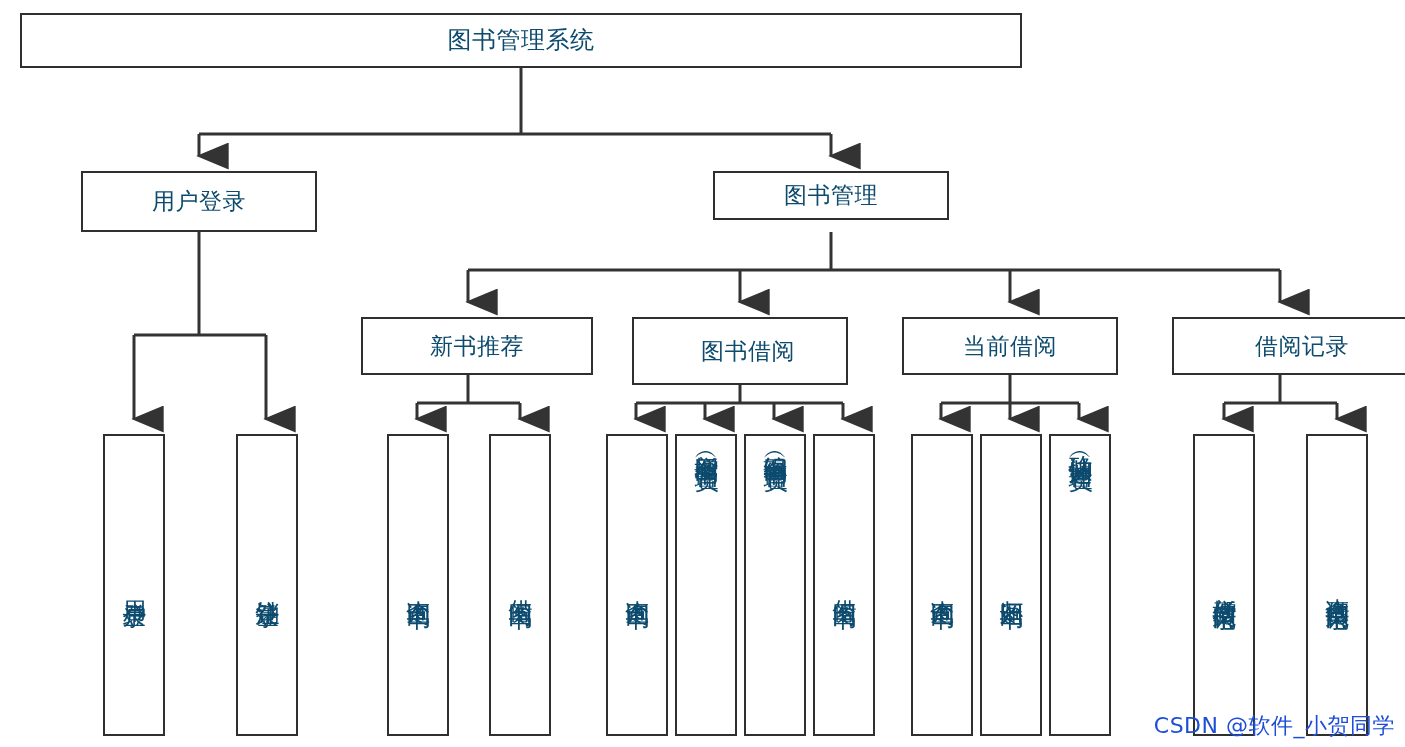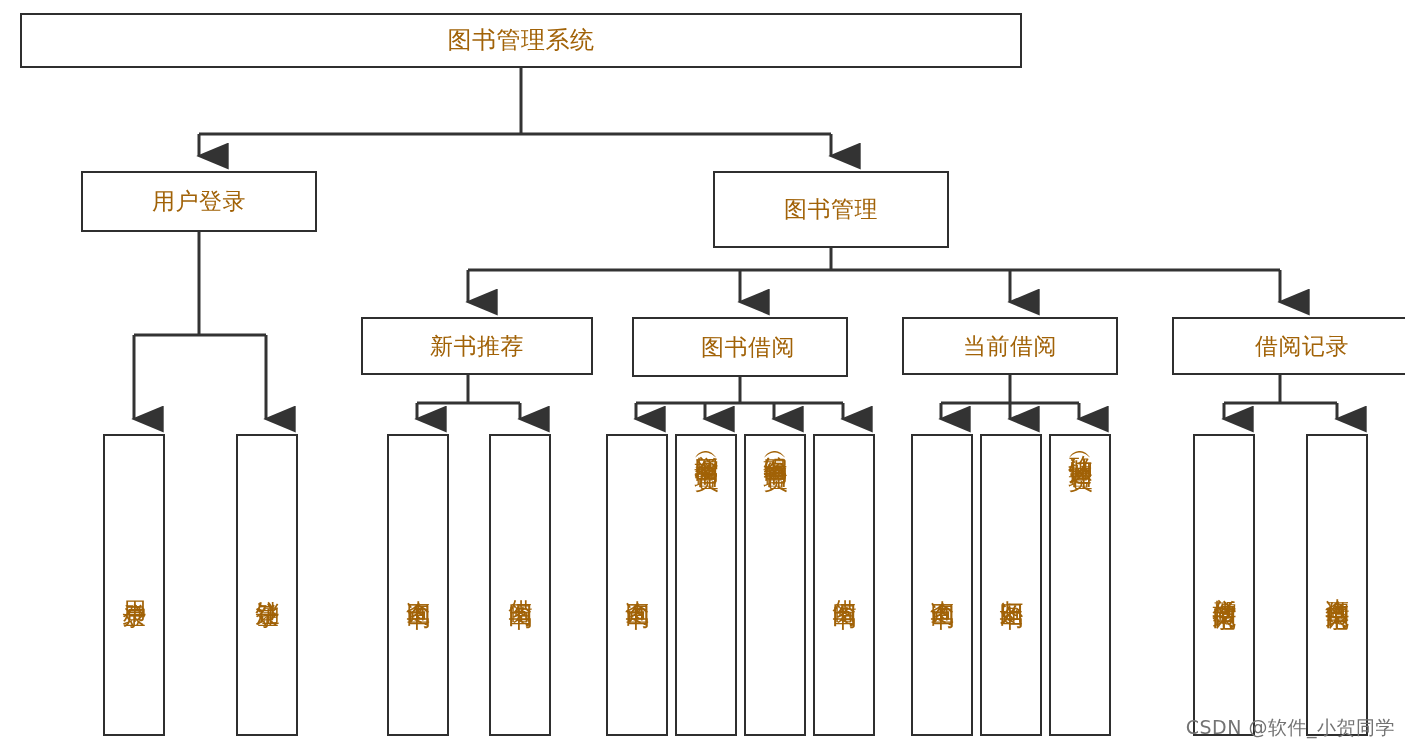--- a/index.html
+++ b/index.html
@@ -27,21 +27,21 @@
     pointer-events: none;
   }
   .node {
     position: absolute;
     box-sizing: border-box;
     background: #ffffff;
     border: 2.5px solid #2f2f2f;
     display: flex;
     align-items: center;
     justify-content: center;
-    color: #a16207;
+    color: #0c4a6e;
   }
   .node .lbl {
     display: block;
     text-align: center;
     line-height: 1.16;
     letter-spacing: 0.5px;
   }
   
   .node.horiz .lbl {
     writing-mode: horizontal-tb;
@@ -61,22 +61,22 @@
     line-height: 1.05;
     letter-spacing: 2px;
     white-space: nowrap;
   }
   .node.vert.mid .lbl { align-self: center; }
   .node.vert.top .lbl { align-self: flex-start; }
   #watermark {
     position: absolute;
     right: 10px;
     bottom: 6px;
-    font-size: 19px;
-    color: #737373;
+    font-size: 22px;
+    color: #1d4ed8;
     white-space: nowrap;
     letter-spacing: 0.5px;
   }
 </style>
 </head>
 <body>
 
 <div id="canvas">
 
   <svg id="wires" viewBox="0 0 1405 747" xmlns="http://www.w3.org/2000/svg">
@@ -137,29 +137,29 @@
   </svg>
 
   <div class="node horiz root" style="left:20px; top:13px; width:1002px; height:55px;">
     <span class="lbl">图书管理系统</span>
   </div>
 
   <div class="node horiz" style="left:81px; top:171px; width:236px; height:61px;">
     <span class="lbl">用户登录</span>
   </div>
 
-  <div class="node horiz" style="left:713px; top:171px; width:236px; height:77px;">
+  <div class="node horiz" style="left:713px; top:171px; width:236px; height:49px;">
     <span class="lbl">图书管理</span>
   </div>
 
   <div class="node horiz" style="left:361px; top:317px; width:232px; height:58px;">
     <span class="lbl">新书推荐</span>
   </div>
 
-  <div class="node horiz" style="left:632px; top:317px; width:216px; height:60px;padding-left:16px;">
+  <div class="node horiz" style="left:632px; top:317px; width:216px; height:68px;padding-left:16px;">
     <span class="lbl">图书借阅</span>
   </div>
 
   <div class="node horiz" style="left:902px; top:317px; width:216px; height:58px;align-items:center;">
     <span class="lbl">当前借阅</span>
   </div>
 
   <div class="node horiz" style="left:1172px; top:317px; width:260px; height:58px;">
     <span class="lbl">借阅记录</span>
   </div>

